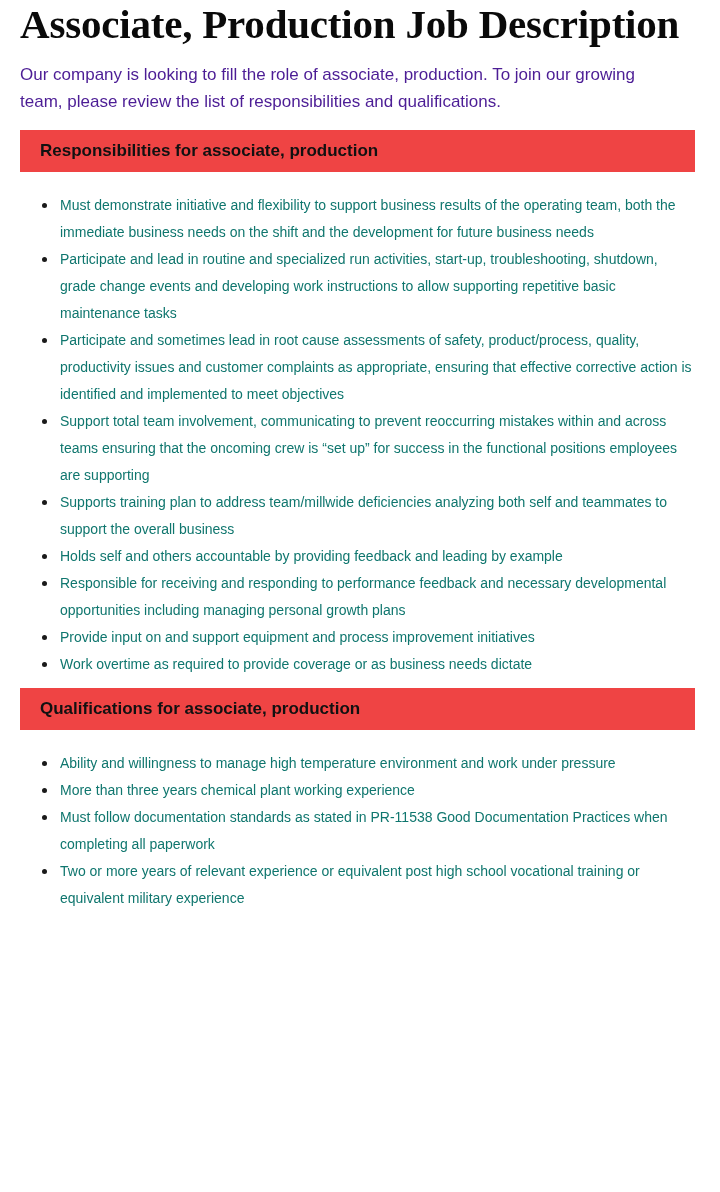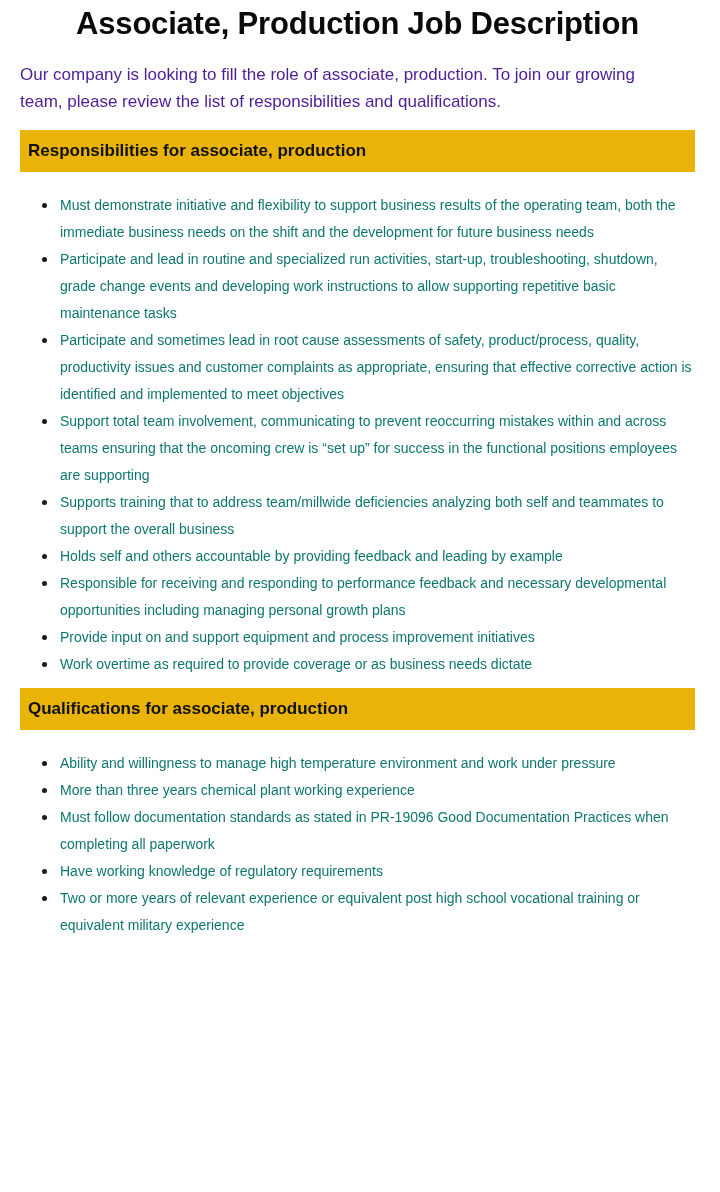--- a/index.html
+++ b/index.html
@@ -15,41 +15,42 @@
       color: #111111;
     }
     .page {
       position: relative;
       padding: 0 25px 0 20px;
     }
     .page-title {
       margin: 0;
       padding-top: 2px;
       height: 44px;
-      text-align: center;
-      font-size: 31px;
+      text-align: left;
+      font-size: 41px;
       font-weight: bold;
       line-height: 44px;
       letter-spacing: -0.2px;
       color: #0a0a0a;
+      font-family: Liberation Serif, serif;
     }
     .intro {
       margin: 15px 0 0 0;
       font-size: 17px;
       line-height: 27px;
       color: #4c1d95;
       width: 640px;
     }
     .section-header {
       margin-top: 15px;
-      background: #eab308;
+      background: #ef4444;
       height: 42px;
       width: 675px;
       box-sizing: border-box;
-      padding-left: 8px;
+      padding-left: 20px;
       font-size: 17px;
       font-weight: bold;
       line-height: 42px;
       color: #111111;
     }
     .section-header.qual {
       margin-top: 10px;
     }
     ul.items {
       list-style: none;
@@ -80,28 +81,27 @@
 <div class="page">
   <h1 class="page-title">Associate, Production Job Description</h1>
   <p class="intro">Our company is looking to fill the role of associate, production. To join our growing team, please review the list of responsibilities and qualifications.</p>
 
   <div class="section-header">Responsibilities for associate, production</div>
   <ul class="items">
     <li><span class="bullet"></span><span>Must demonstrate initiative and flexibility to support business results of the operating team, both the immediate business needs on the shift and the development for future business needs</span></li>
     <li><span class="bullet"></span><span>Participate and lead in routine and specialized run activities, start-up, troubleshooting, shutdown, grade change events and developing work instructions to allow supporting repetitive basic maintenance tasks</span></li>
     <li><span class="bullet"></span><span>Participate and sometimes lead in root cause assessments of safety, product/process, quality, productivity issues and customer complaints as appropriate, ensuring that effective corrective action is identified and implemented to meet objectives</span></li>
     <li><span class="bullet"></span><span>Support total team involvement, communicating to prevent reoccurring mistakes within and across teams ensuring that the oncoming crew is “set up” for success in the functional positions employees are supporting</span></li>
-    <li><span class="bullet"></span><span>Supports training that to address team/millwide deficiencies analyzing both self and teammates to support the overall business</span></li>
+    <li><span class="bullet"></span><span>Supports training plan to address team/millwide deficiencies analyzing both self and teammates to support the overall business</span></li>
     <li><span class="bullet"></span><span>Holds self and others accountable by providing feedback and leading by example</span></li>
     <li><span class="bullet"></span><span>Responsible for receiving and responding to performance feedback and necessary developmental opportunities including managing personal growth plans</span></li>
     <li><span class="bullet"></span><span>Provide input on and support equipment and process improvement initiatives</span></li>
     <li><span class="bullet"></span><span>Work overtime as required to provide coverage or as business needs dictate</span></li>
   </ul>
 
   <div class="section-header qual">Qualifications for associate, production</div>
   <ul class="items">
     <li><span class="bullet"></span><span>Ability and willingness to manage high temperature environment and work under pressure</span></li>
     <li><span class="bullet"></span><span>More than three years chemical plant working experience</span></li>
-    <li><span class="bullet"></span><span>Must follow documentation standards as stated in PR-19096 Good Documentation Practices when completing all paperwork</span></li>
-    <li><span class="bullet"></span><span>Have working knowledge of regulatory requirements</span></li>
+    <li><span class="bullet"></span><span>Must follow documentation standards as stated in PR-11538 Good Documentation Practices when completing all paperwork</span></li>
     <li><span class="bullet"></span><span>Two or more years of relevant experience or equivalent post high school vocational training or equivalent military experience</span></li>
   </ul>
 </div>
 
 </body></html>

